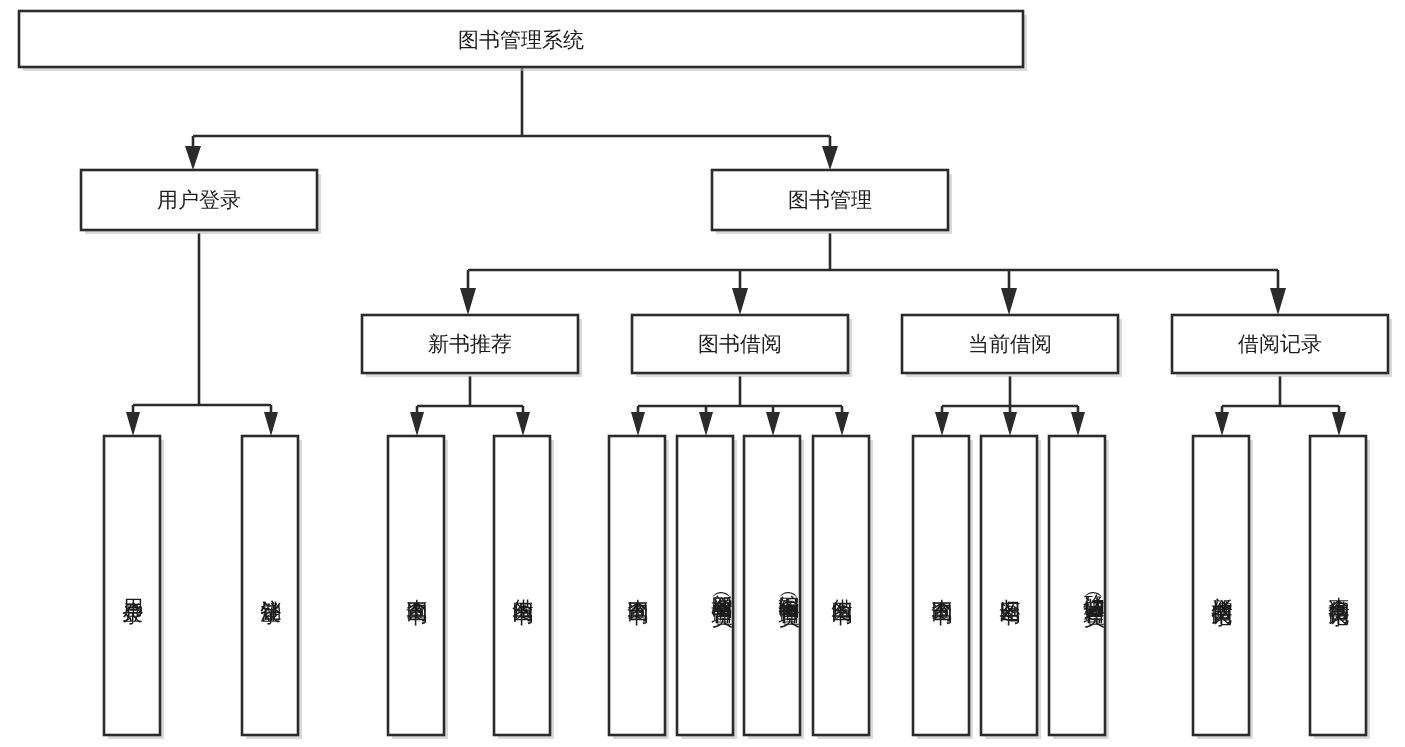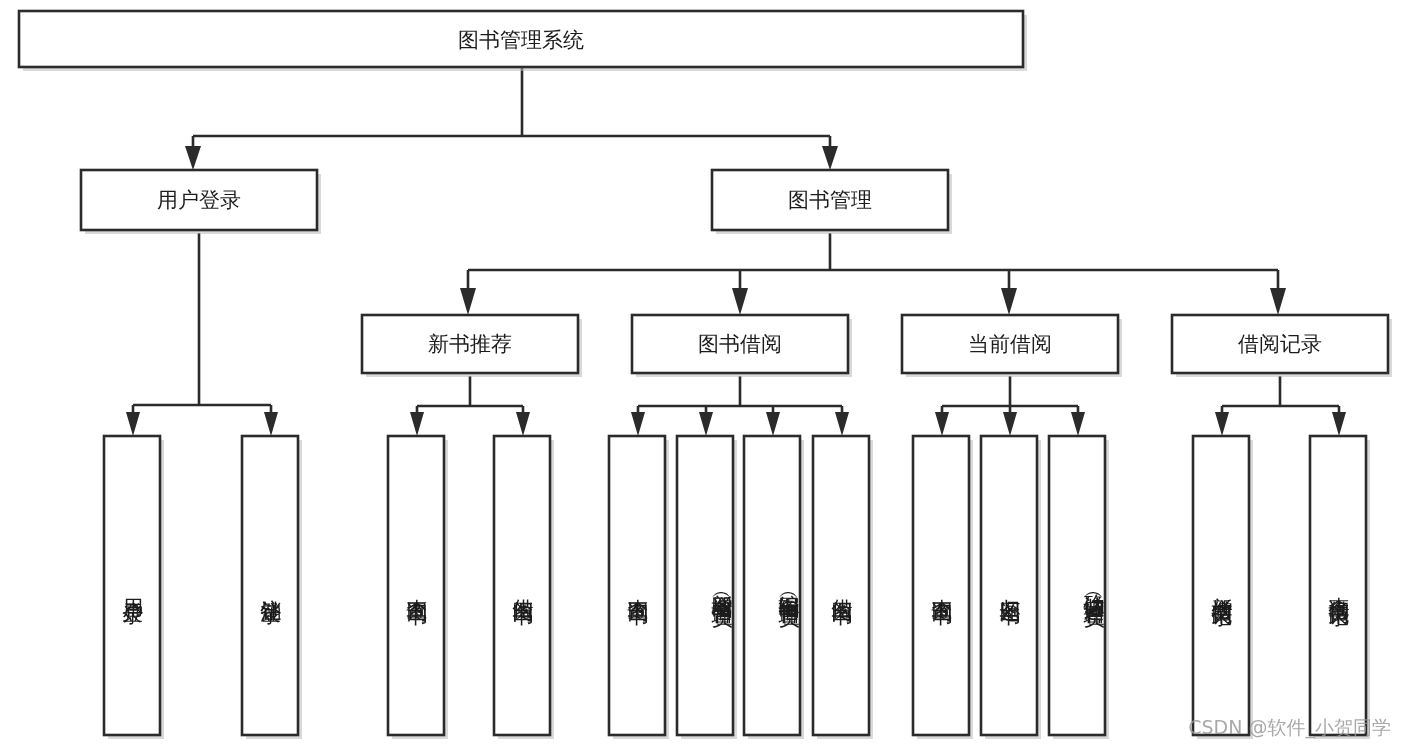--- a/index.html
+++ b/index.html
@@ -240,14 +240,13 @@
   <div class="vlabel" style="left:609px; top:436px; width:56px; height:299px;">查询图书</div>
   <div class="vlabel" style="left:677px; top:440px; width:56px; height:291px; align-items:flex-start;">新增图书（管理员）</div>
   <div class="vlabel" style="left:744px; top:440px; width:56px; height:291px; align-items:flex-start;">编辑图书（管理员）</div>
   <div class="vlabel" style="left:813px; top:436px; width:56px; height:299px;">借阅图书</div>
   <div class="vlabel" style="left:913px; top:436px; width:56px; height:299px;">查询图书</div>
   <div class="vlabel" style="left:981px; top:436px; width:56px; height:299px;">归还图书</div>
   <div class="vlabel" style="left:1049px; top:440px; width:56px; height:291px; align-items:flex-start;">确认归还（管理员）</div>
   <div class="vlabel" style="left:1193px; top:436px; width:56px; height:299px;">新增借阅记录</div>
   <div class="vlabel" style="left:1310px; top:436px; width:56px; height:299px;">查询借阅记录</div>
 
-  <div id="watermark">CSDN @软件_小贺同学</div>
 </div>
 
 </body></html>

